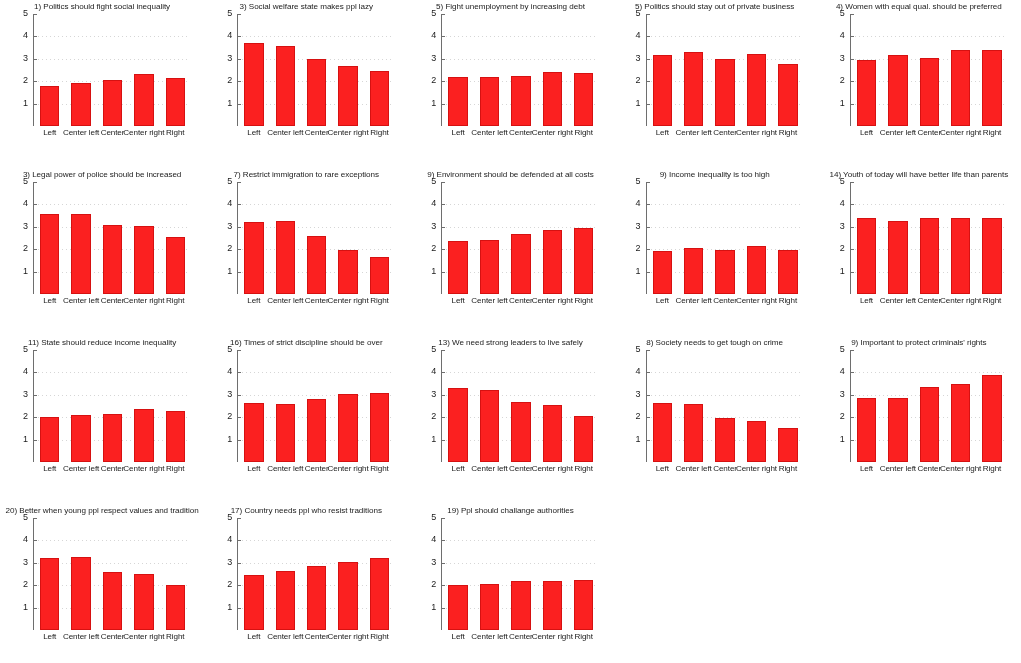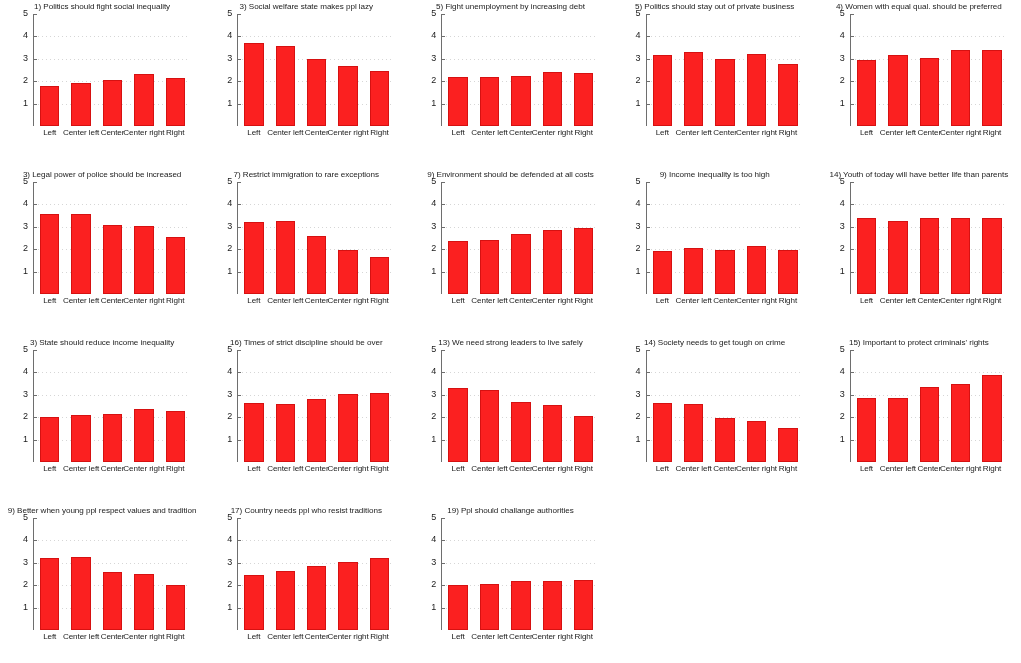--- a/index.html
+++ b/index.html
@@ -399,21 +399,21 @@
       </div>
       <div class="xlabels">
         <span class="xlab" style="left: 15.7px;">Left</span>
         <span class="xlab" style="left: 47.1px;">Center left</span>
         <span class="xlab" style="left: 78.5px;">Center</span>
         <span class="xlab" style="left: 109.9px;">Center right</span>
         <span class="xlab" style="left: 141.3px;">Right</span>
       </div>
     </div>
     <div class="panel">
-      <div class="ptitle">3) State should reduce income inequality</div>
+      <div class="ptitle">11) State should reduce income inequality</div>
       <div class="gridline" style="top: 103.6px;"></div>
       <div class="ytick" style="top: 103.6px;"></div>
       <div class="ylabel" style="left: 12px; right: auto; top: 97.6px; position: absolute;">1</div>
       <div class="gridline" style="top: 81.2px;"></div>
       <div class="ytick" style="top: 81.2px;"></div>
       <div class="ylabel" style="left: 12px; right: auto; top: 75.2px; position: absolute;">2</div>
       <div class="gridline" style="top: 58.8px;"></div>
       <div class="ytick" style="top: 58.8px;"></div>
       <div class="ylabel" style="left: 12px; right: auto; top: 52.8px; position: absolute;">3</div>
       <div class="gridline" style="top: 36.4px;"></div>
@@ -495,21 +495,21 @@
       </div>
       <div class="xlabels">
         <span class="xlab" style="left: 15.7px;">Left</span>
         <span class="xlab" style="left: 47.1px;">Center left</span>
         <span class="xlab" style="left: 78.5px;">Center</span>
         <span class="xlab" style="left: 109.9px;">Center right</span>
         <span class="xlab" style="left: 141.3px;">Right</span>
       </div>
     </div>
     <div class="panel">
-      <div class="ptitle">14) Society needs to get tough on crime</div>
+      <div class="ptitle">8) Society needs to get tough on crime</div>
       <div class="gridline" style="top: 103.6px;"></div>
       <div class="ytick" style="top: 103.6px;"></div>
       <div class="ylabel" style="left: 12px; right: auto; top: 97.6px; position: absolute;">1</div>
       <div class="gridline" style="top: 81.2px;"></div>
       <div class="ytick" style="top: 81.2px;"></div>
       <div class="ylabel" style="left: 12px; right: auto; top: 75.2px; position: absolute;">2</div>
       <div class="gridline" style="top: 58.8px;"></div>
       <div class="ytick" style="top: 58.8px;"></div>
       <div class="ylabel" style="left: 12px; right: auto; top: 52.8px; position: absolute;">3</div>
       <div class="gridline" style="top: 36.4px;"></div>
@@ -527,21 +527,21 @@
       </div>
       <div class="xlabels">
         <span class="xlab" style="left: 15.7px;">Left</span>
         <span class="xlab" style="left: 47.1px;">Center left</span>
         <span class="xlab" style="left: 78.5px;">Center</span>
         <span class="xlab" style="left: 109.9px;">Center right</span>
         <span class="xlab" style="left: 141.3px;">Right</span>
       </div>
     </div>
     <div class="panel">
-      <div class="ptitle">15) Important to protect criminals' rights</div>
+      <div class="ptitle">9) Important to protect criminals' rights</div>
       <div class="gridline" style="top: 103.6px;"></div>
       <div class="ytick" style="top: 103.6px;"></div>
       <div class="ylabel" style="left: 12px; right: auto; top: 97.6px; position: absolute;">1</div>
       <div class="gridline" style="top: 81.2px;"></div>
       <div class="ytick" style="top: 81.2px;"></div>
       <div class="ylabel" style="left: 12px; right: auto; top: 75.2px; position: absolute;">2</div>
       <div class="gridline" style="top: 58.8px;"></div>
       <div class="ytick" style="top: 58.8px;"></div>
       <div class="ylabel" style="left: 12px; right: auto; top: 52.8px; position: absolute;">3</div>
       <div class="gridline" style="top: 36.4px;"></div>
@@ -559,21 +559,21 @@
       </div>
       <div class="xlabels">
         <span class="xlab" style="left: 15.7px;">Left</span>
         <span class="xlab" style="left: 47.1px;">Center left</span>
         <span class="xlab" style="left: 78.5px;">Center</span>
         <span class="xlab" style="left: 109.9px;">Center right</span>
         <span class="xlab" style="left: 141.3px;">Right</span>
       </div>
     </div>
     <div class="panel">
-      <div class="ptitle">9) Better when young ppl respect values and tradition</div>
+      <div class="ptitle">20) Better when young ppl respect values and tradition</div>
       <div class="gridline" style="top: 103.6px;"></div>
       <div class="ytick" style="top: 103.6px;"></div>
       <div class="ylabel" style="left: 12px; right: auto; top: 97.6px; position: absolute;">1</div>
       <div class="gridline" style="top: 81.2px;"></div>
       <div class="ytick" style="top: 81.2px;"></div>
       <div class="ylabel" style="left: 12px; right: auto; top: 75.2px; position: absolute;">2</div>
       <div class="gridline" style="top: 58.8px;"></div>
       <div class="ytick" style="top: 58.8px;"></div>
       <div class="ylabel" style="left: 12px; right: auto; top: 52.8px; position: absolute;">3</div>
       <div class="gridline" style="top: 36.4px;"></div>

